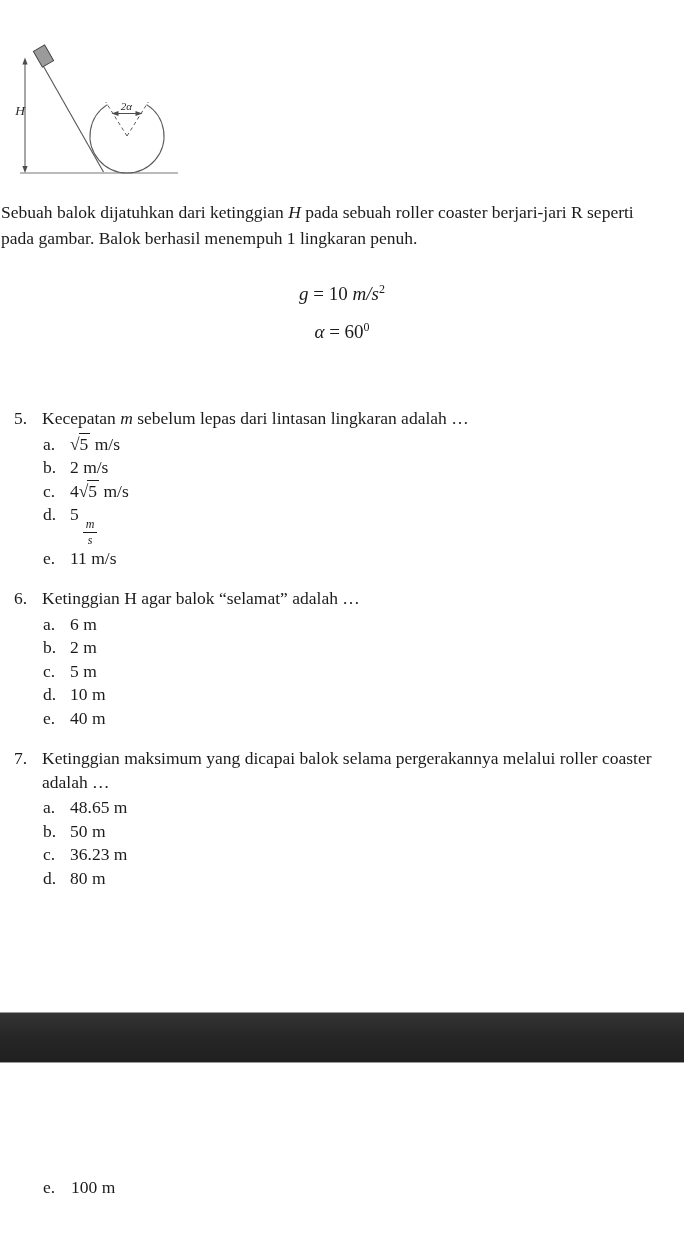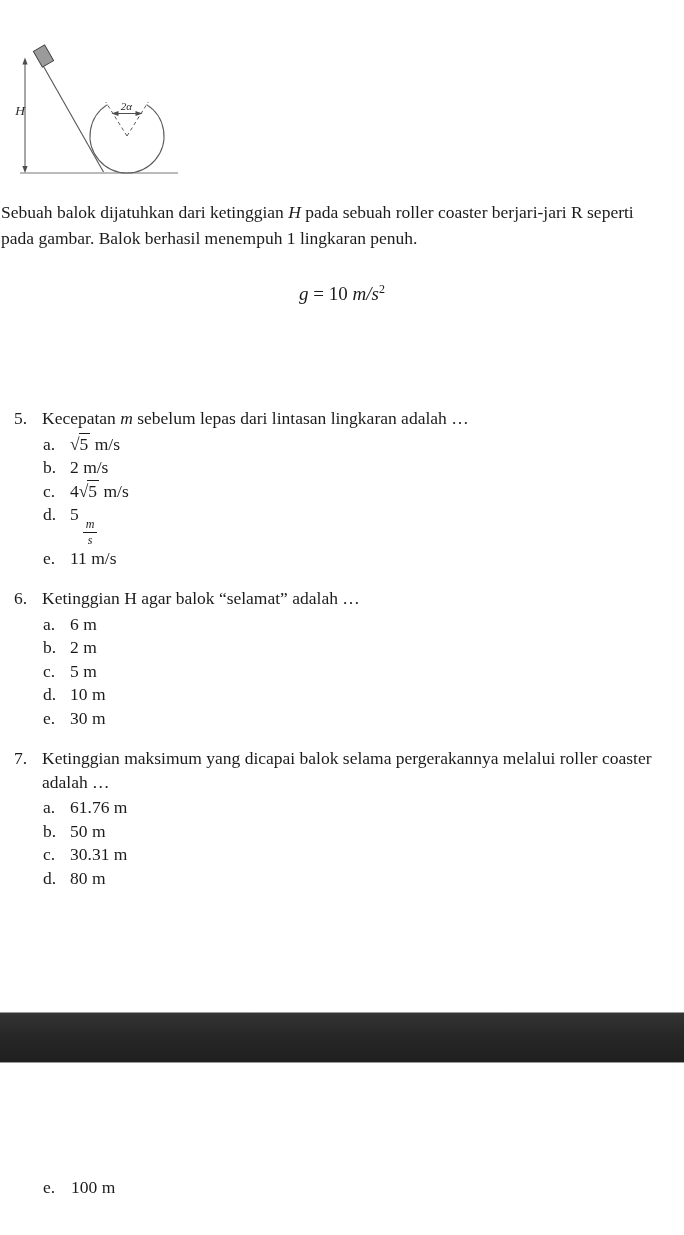--- a/index.html
+++ b/index.html
@@ -77,20 +77,21 @@
       <polygon points="130.5,75.5 123.5,72.9 123.5,78.1" stroke="none"></polygon>
     </g>
 
     <text x="114.5" y="71.5" text-anchor="middle" font-size="11" font-style="italic" font-family="Liberation Serif,serif" fill="#2a2a2a">2α</text>
   </svg>
 
   <p class="intro"><span>Sebuah balok dijatuhkan dari ketinggian </span><i class="mvar">H</i><span> pada sebuah roller coaster berjari-jari R seperti pada gambar. Balok berhasil menempuh 1 lingkaran penuh.</span></p>
 
   <div class="eq" style="top:261px"><i>g</i><span> = 10 </span><i>m/s</i><sup>2</sup></div>
 
+  <div class="eq" style="top:299px"><i>α</i><span> = 60</span><sup>0</sup></div>
 
 
   <div class="q" style="top:407px">
     <div class="q-head">
       <span class="q-num">5.</span>
       <span class="q-text"><span>Kecepatan </span><i class="mvar">m</i><span> sebelum lepas dari lintasan lingkaran adalah …</span></span>
     </div>
     <div class="opts">
       <div class="opt">
         <span class="opt-letter">a.</span>
@@ -135,42 +136,42 @@
       <div class="opt">
         <span class="opt-letter">c.</span>
         <span class="opt-value">5 m</span>
       </div>
       <div class="opt">
         <span class="opt-letter">d.</span>
         <span class="opt-value">10 m</span>
       </div>
       <div class="opt">
         <span class="opt-letter">e.</span>
-        <span class="opt-value">30 m</span>
+        <span class="opt-value">40 m</span>
       </div>
     </div>
   </div>
 
   <div class="q" style="top:747px">
     <div class="q-head">
       <span class="q-num">7.</span>
       <span class="q-text">Ketinggian maksimum yang dicapai balok selama pergerakannya melalui roller coaster adalah …</span>
     </div>
     <div class="opts">
       <div class="opt">
         <span class="opt-letter">a.</span>
-        <span class="opt-value">61.76 m</span>
+        <span class="opt-value">48.65 m</span>
       </div>
       <div class="opt">
         <span class="opt-letter">b.</span>
         <span class="opt-value">50 m</span>
       </div>
       <div class="opt">
         <span class="opt-letter">c.</span>
-        <span class="opt-value">30.31 m</span>
+        <span class="opt-value">36.23 m</span>
       </div>
       <div class="opt">
         <span class="opt-letter">d.</span>
         <span class="opt-value">80 m</span>
       </div>
     </div>
   </div>
 
   <div class="band"></div>
 

